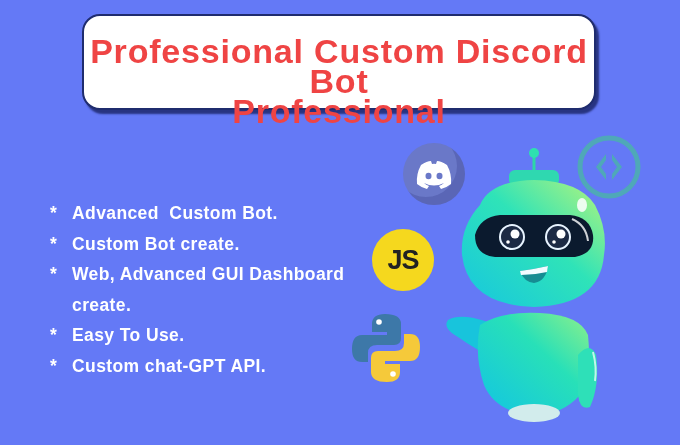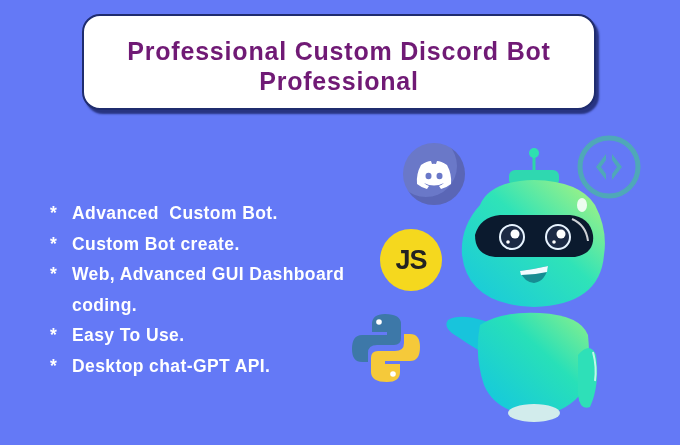--- a/index.html
+++ b/index.html
@@ -1,27 +1,27 @@
 <!DOCTYPE html>
 <html><head>
 <meta charset="utf-8">
 <style>
   html,body{margin:0;padding:0;}
   body{width:680px;height:445px;overflow:hidden;background:#6479f6;position:relative;font-family:"Liberation Sans",sans-serif;}
   .title-box{position:absolute;left:82px;top:14px;width:514px;height:96px;background:#fff;border:2px solid #1f2c6e;border-radius:18px;box-shadow:3px 4px 2px rgba(20,30,90,0.75);box-sizing:border-box;text-align:center;}
-  .title-line{font-weight:bold;font-size:25px;color:#701a75;letter-spacing:0.8px;line-height:30px;}
+  .title-line{font-weight:bold;font-size:34px;color:#ef4444;letter-spacing:0.8px;line-height:30px;}
   .title-line.first{margin-top:20px;}
   .features{position:absolute;left:50px;top:198px;margin:0;padding:0;list-style:none;}
   .feature{display:flex;color:#fff;font-weight:bold;font-size:17.5px;letter-spacing:0.4px;line-height:30.5px;}
   .bullet{width:22px;display:inline-block;}
   .feature-text{white-space:pre-wrap;}
   .wrap{padding-left:22px;}
   .icon{position:absolute;}
   .discord-icon{left:403px;top:143px;width:62px;height:62px;border-radius:50%;background:#6a78c8;box-shadow:inset -8px -8px 0 rgba(60,70,150,0.35);}
-  .js-icon{left:380px;top:229px;width:62px;height:62px;border-radius:50%;background:#f5d81e;color:#222;font-weight:bold;font-size:27px;display:flex;align-items:center;justify-content:center;letter-spacing:-1px;}
+  .js-icon{left:372px;top:229px;width:62px;height:62px;border-radius:50%;background:#f5d81e;color:#222;font-weight:bold;font-size:27px;display:flex;align-items:center;justify-content:center;letter-spacing:-1px;}
   .code-icon{left:576px;top:134px;width:66px;height:66px;}
   .python-icon{left:350px;top:312px;width:72px;height:72px;}
   .robot{position:absolute;left:440px;top:145px;width:230px;height:285px;}
 </style>
 </head>
 <body>
 
 <div class="title-box">
   <div class="title-line first">Professional Custom Discord Bot</div>
   <div class="title-line">Professional</div>
@@ -34,29 +34,29 @@
   </li>
   <li class="feature">
     <span class="bullet">*</span>
     <span class="feature-text">Custom Bot create.</span>
   </li>
   <li class="feature">
     <span class="bullet">*</span>
     <span class="feature-text">Web, Advanced GUI Dashboard</span>
   </li>
   <li class="feature wrap">
-    <span class="feature-text">coding.</span>
+    <span class="feature-text">create.</span>
   </li>
   <li class="feature">
     <span class="bullet">*</span>
     <span class="feature-text">Easy To Use.</span>
   </li>
   <li class="feature">
     <span class="bullet">*</span>
-    <span class="feature-text">Desktop chat-GPT API.</span>
+    <span class="feature-text">Custom chat-GPT API.</span>
   </li>
 </ul>
 
 <div class="icon discord-icon">
   <svg width="62" height="62" viewBox="0 0 62 62">
     <path d="M18 22 Q24 18 28 18 L29 21 Q31 20.5 33 21 L34 18 Q38 18 44 22 Q49 31 48 41 Q43 45 38 46 L36 43 Q39 42 41 40 Q31 45 21 40 Q23 42 26 43 L24 46 Q19 45 14 41 Q13 31 18 22 Z" fill="#fff"></path>
     <ellipse cx="25.5" cy="33" rx="3" ry="3.3" fill="#6a78c8"></ellipse>
     <ellipse cx="36.5" cy="33" rx="3" ry="3.3" fill="#6a78c8"></ellipse>
   </svg>
 </div>

